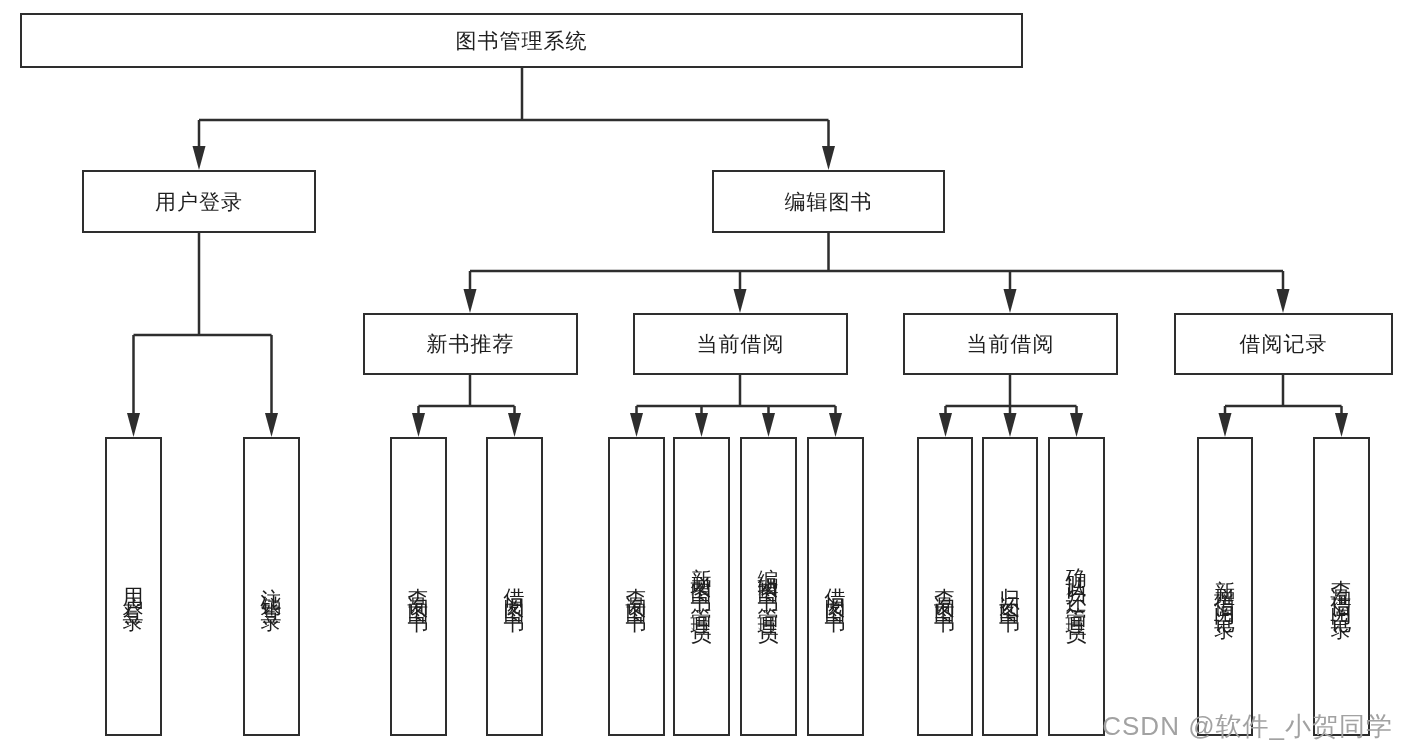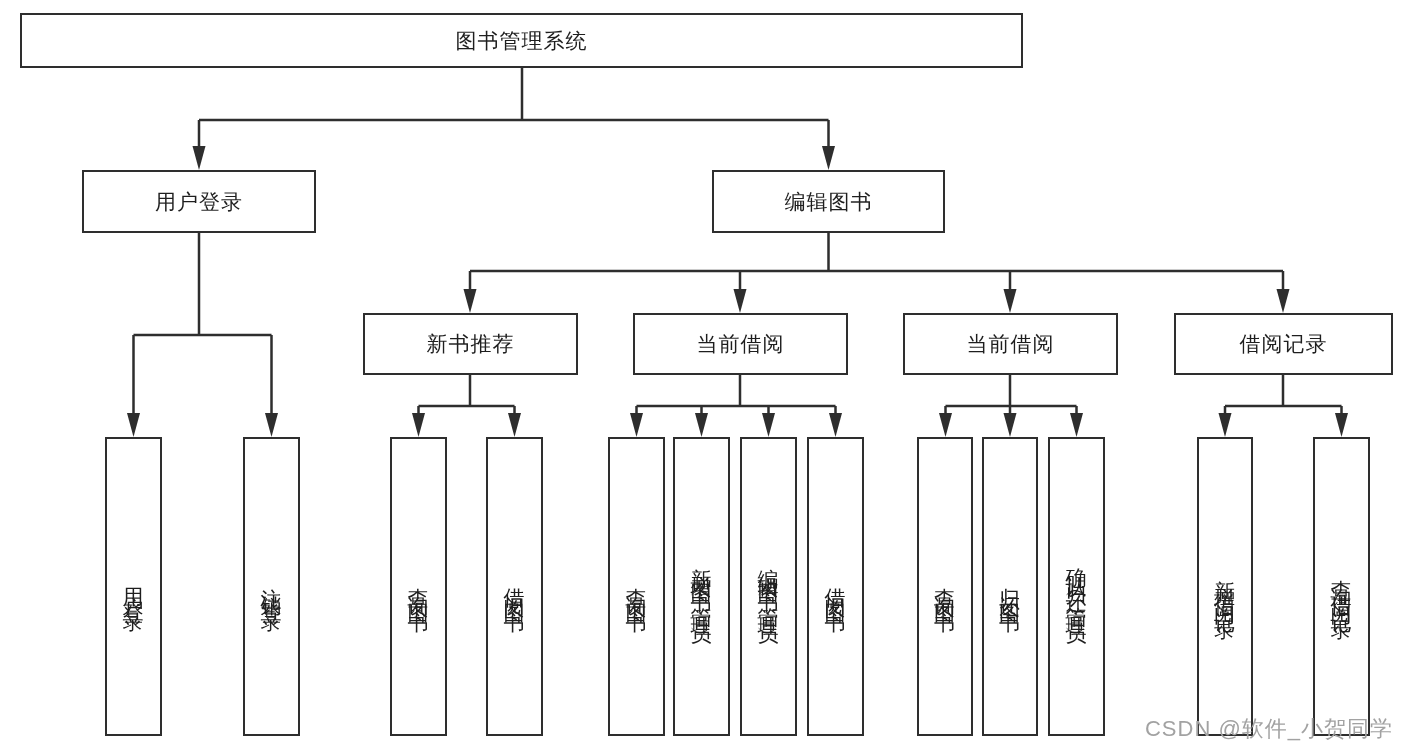--- a/index.html
+++ b/index.html
@@ -23,21 +23,21 @@
   .leaf .v-label{
     writing-mode:vertical-rl;
     text-orientation:mixed;
     font-size:21px;
     letter-spacing:8px;
     line-height:1;
   }
   .watermark{
     position:absolute;
     right:12px;bottom:3px;
-    font-size:22px;
+    font-size:26px;
     color:#a2a2a2;
     letter-spacing:1px;
     white-space:nowrap;
   }
 </style>
 </head>
 <body>
 
 <div class="stage">
 

